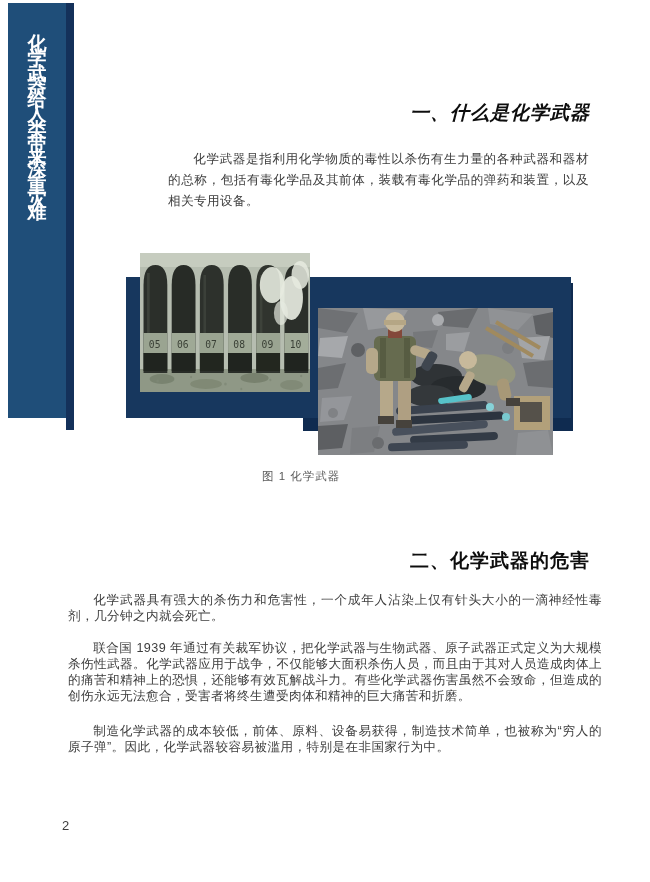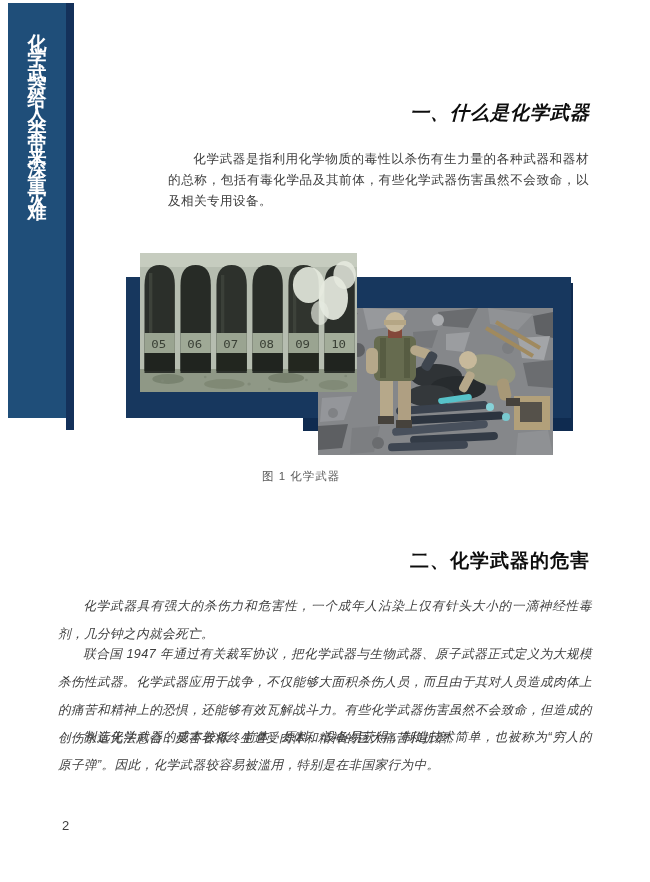--- a/index.html
+++ b/index.html
@@ -31,48 +31,48 @@
   }
   .h1{top:100px;font-style:italic;}
   .h2{top:548px;margin-left:8px;}
 
   
   .body-text{
     color:#3d3d3d;font-size:12.6px;line-height:21px;
     text-align:justify;text-indent:2em;letter-spacing:0.4px;
   }
   .p-intro{left:168px;top:149px;width:421px;}
-  .p-s2{left:58px;top:0;width:534px;line-height:28px;font-style:italic;}
+  .p-s2{left:68px;top:0;width:534px;line-height:16px;}
   .p-s2a{top:592px;}
   .p-s2b{top:640px;}
   .p-s2c{top:723px;}
 
   
   .panel-b{left:303px;top:283px;width:270px;height:148px;background:#0f2b50;z-index:1;}
   .panel-a{left:126px;top:277px;width:445px;height:141px;background:#17375e;z-index:2;}
-  .photo-shells{left:140px;top:253px;width:217px;height:139px;z-index:4;}
+  .photo-shells{left:140px;top:253px;width:170px;height:139px;z-index:4;}
   .photo-soldiers{left:318px;top:308px;width:235px;height:147px;z-index:3;}
   .photo-shells svg,.photo-soldiers svg{display:block;width:100%;height:100%;}
 
   .fig-caption{
     left:262px;top:469px;color:#595959;font-size:11.5px;letter-spacing:1px;white-space:nowrap;
   }
 
   .page-num{left:62px;top:818px;color:#3d3d3d;font-size:13px;}
 </style>
 </head>
 <body>
 
 <div class="abs side-edge"></div>
 <div class="abs side-panel">
   <div class="side-title">化学武器给人类带来深重灾难</div>
 </div>
 
 <div class="abs h-section h1">一、什么是化学武器</div>
-<div class="abs body-text p-intro">化学武器是指利用化学物质的毒性以杀伤有生力量的各种武器和器材的总称，包括有毒化学品及其前体，有些化学武器伤害虽然不会致命，以及相关专用设备。</div>
+<div class="abs body-text p-intro">化学武器是指利用化学物质的毒性以杀伤有生力量的各种武器和器材的总称，包括有毒化学品及其前体，装载有毒化学品的弹药和装置，以及相关专用设备。</div>
 
 <div class="abs panel-b"></div>
 <div class="abs panel-a"></div>
 
 <div class="abs photo-shells">
   <svg viewBox="0 0 193 139" preserveAspectRatio="none">
     <rect x="0" y="0" width="193" height="139" fill="#b6bdb0"></rect>
     <rect x="0" y="0" width="193" height="14" fill="#c6ccbf"></rect>
     <rect x="0" y="116" width="193" height="23" fill="#8f9886"></rect>
     <ellipse cx="25" cy="126" rx="14" ry="5" fill="#6f7a66" opacity="0.7"></ellipse>
@@ -210,16 +210,16 @@
       <rect x="178" y="72" width="12" height="22" rx="5" fill="#a79877" transform="rotate(-12 178 72)"></rect>
       <rect x="188" y="90" width="14" height="8" fill="#46423c"></rect>
     </g>
   </svg>
 </div>
 
 <div class="abs fig-caption">图 1  化学武器</div>
 
 <div class="abs h-section h2">二、化学武器的危害</div>
 <div class="abs body-text p-s2 p-s2a">化学武器具有强大的杀伤力和危害性，一个成年人沾染上仅有针头大小的一滴神经性毒剂，几分钟之内就会死亡。</div>
-<div class="abs body-text p-s2 p-s2b">联合国 1947 年通过有关裁军协议，把化学武器与生物武器、原子武器正式定义为大规模杀伤性武器。化学武器应用于战争，不仅能够大面积杀伤人员，而且由于其对人员造成肉体上的痛苦和精神上的恐惧，还能够有效瓦解战斗力。有些化学武器伤害虽然不会致命，但造成的创伤永远无法愈合，受害者将终生遭受肉体和精神的巨大痛苦和折磨。</div>
+<div class="abs body-text p-s2 p-s2b">联合国 1939 年通过有关裁军协议，把化学武器与生物武器、原子武器正式定义为大规模杀伤性武器。化学武器应用于战争，不仅能够大面积杀伤人员，而且由于其对人员造成肉体上的痛苦和精神上的恐惧，还能够有效瓦解战斗力。有些化学武器伤害虽然不会致命，但造成的创伤永远无法愈合，受害者将终生遭受肉体和精神的巨大痛苦和折磨。</div>
 <div class="abs body-text p-s2 p-s2c">制造化学武器的成本较低，前体、原料、设备易获得，制造技术简单，也被称为“穷人的原子弹”。因此，化学武器较容易被滥用，特别是在非国家行为中。</div>
 
 <div class="abs page-num">2</div>
 
 </body></html>

